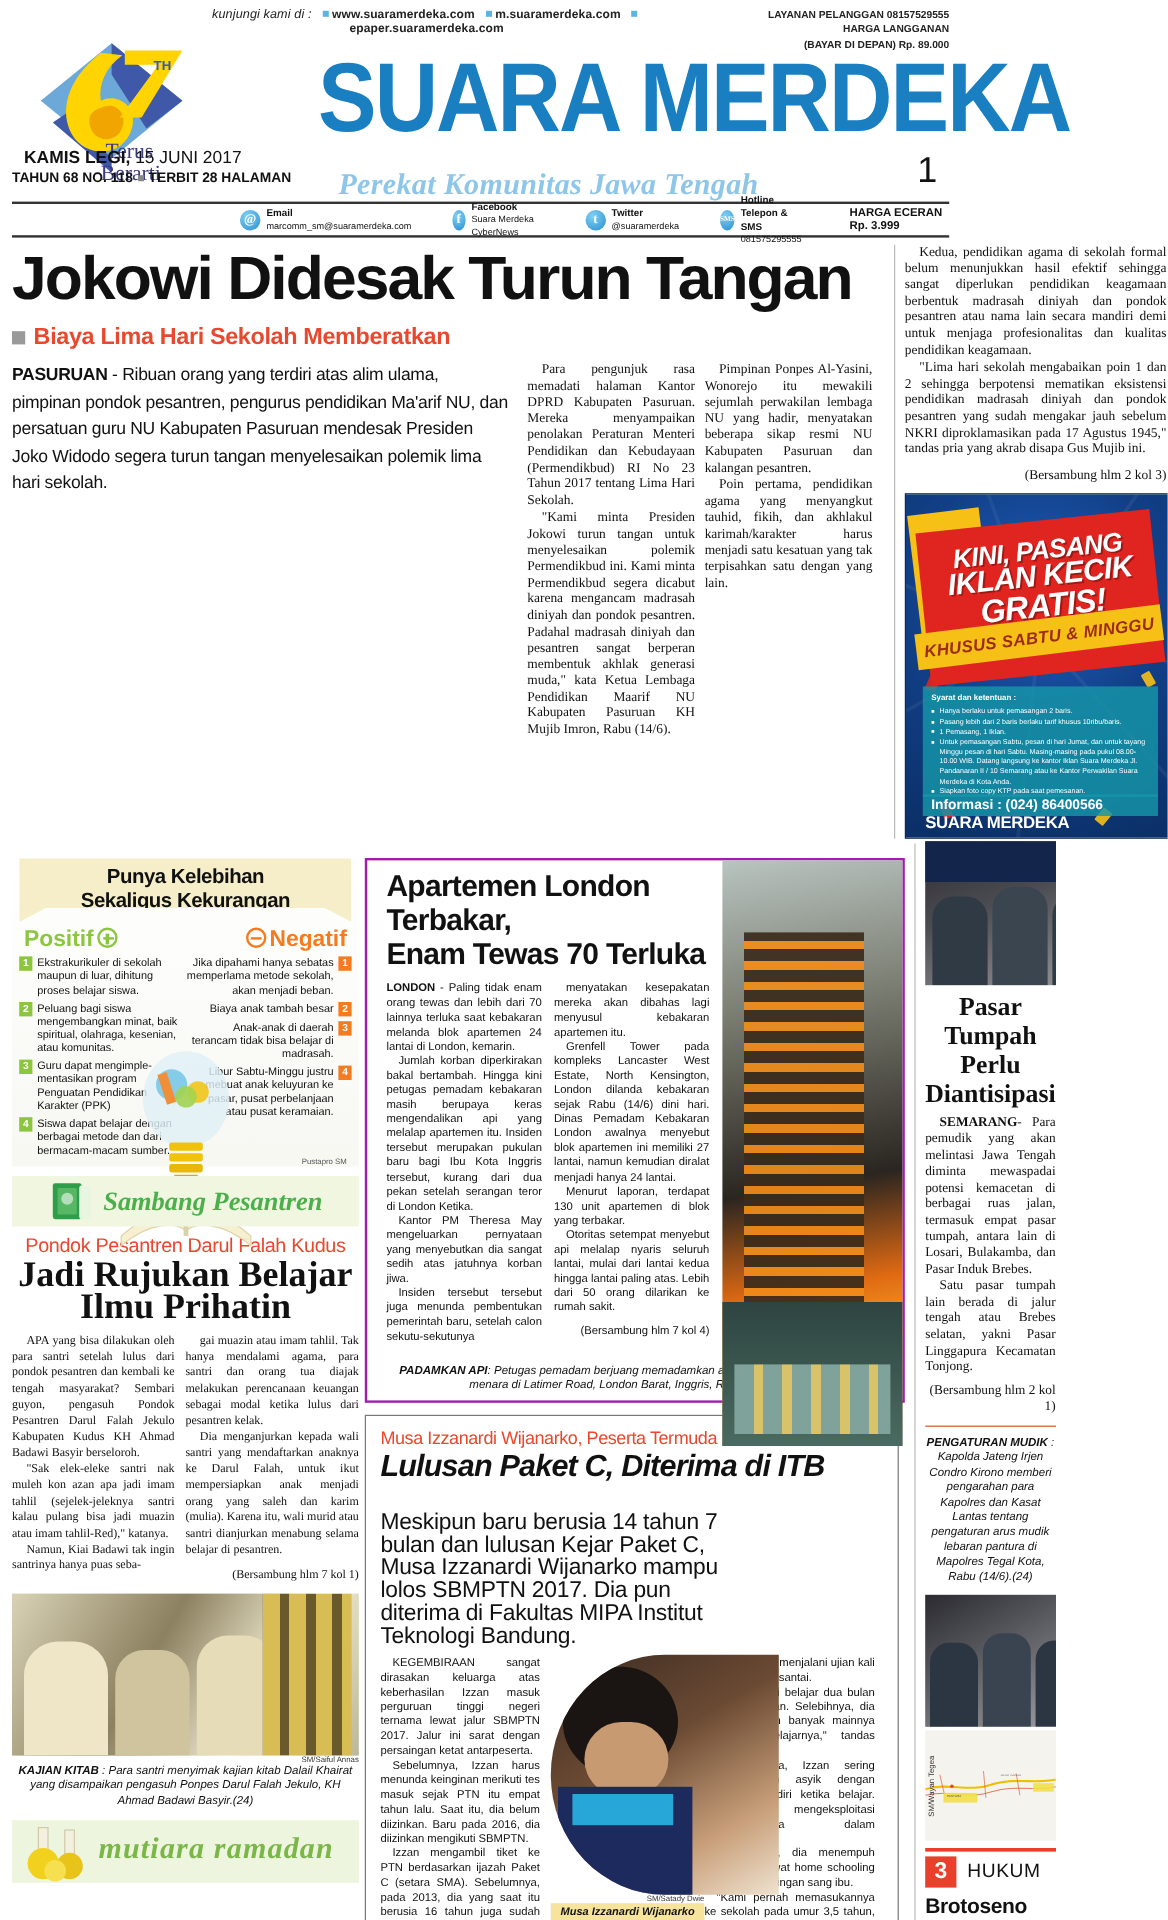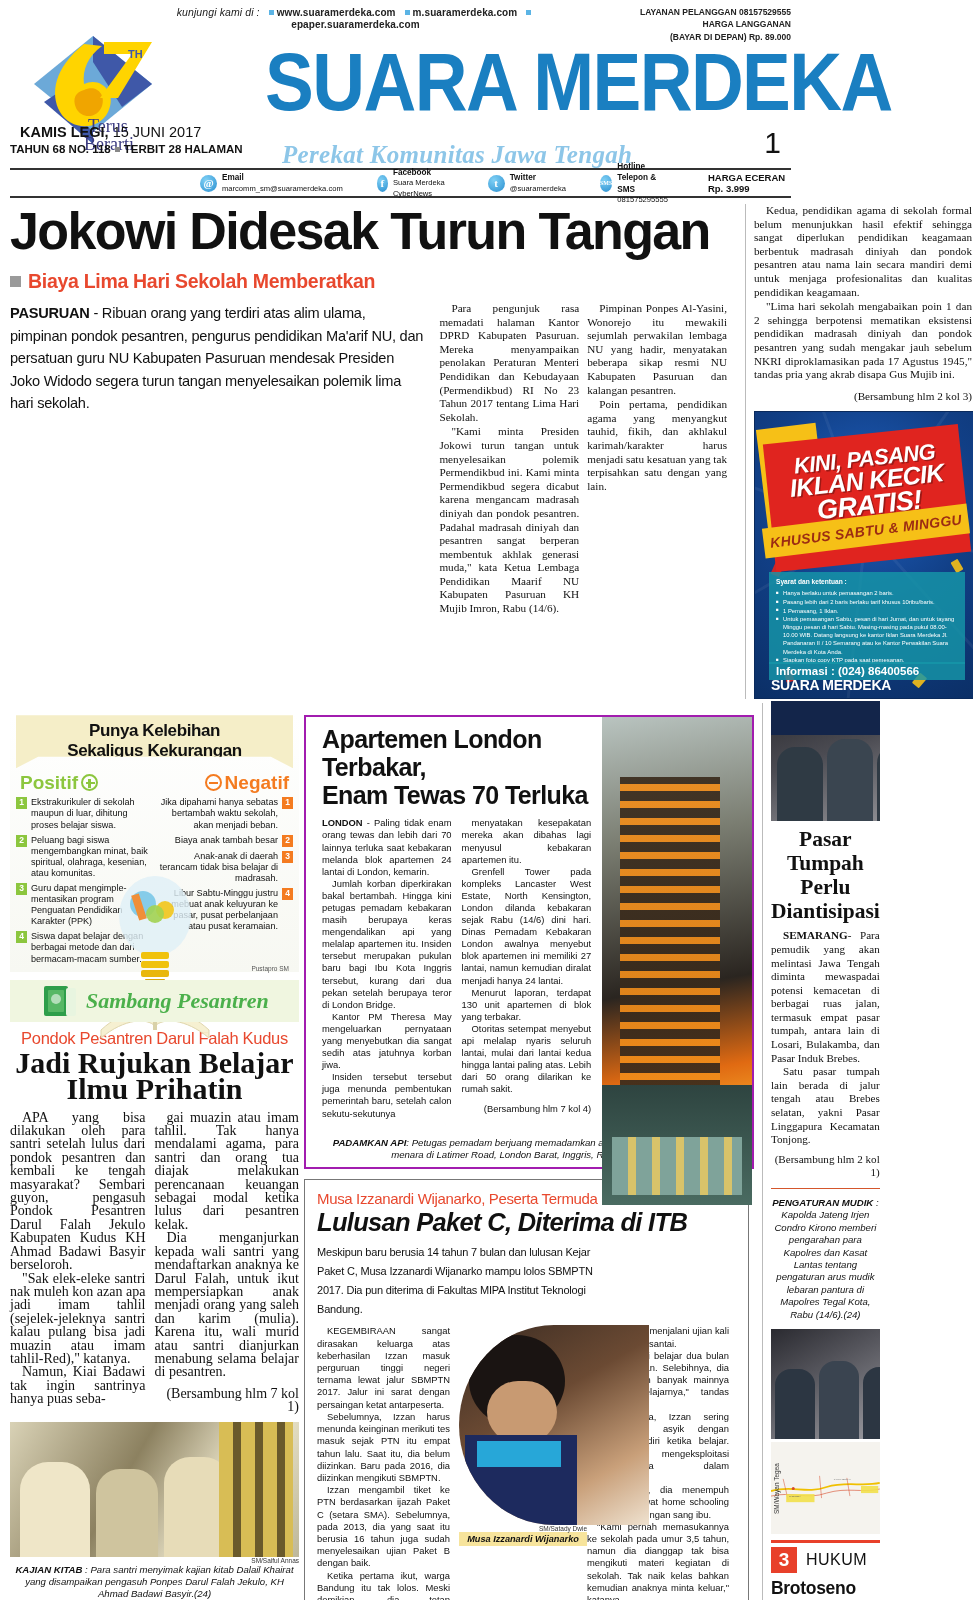--- a/index.html
+++ b/index.html
@@ -157,21 +157,21 @@
   
   .sambang { margin-top: 8px; width: 289px; }
   .sambang-banner {
     background: #f0f6e0; height: 42px; position: relative;
     display: flex; align-items: center; padding-left: 76px;
   }
   .sambang-banner .txt { color: #4bb04b; font-family: "Liberation Serif", serif; font-style: italic; font-weight: bold; font-size: 22px; letter-spacing: 0px;}
   .book-ico { position: absolute; left: 28px; top: 4px; width: 44px; height: 34px; }
   .sambang-kicker { color: #e8482e; text-align: center; font-size: 16.5px; margin-top: 7px; letter-spacing: -.3px;}
   .sambang-head { text-align: center; font-family: "Liberation Serif", serif; font-weight: bold; font-size: 30px; line-height: 26px; margin-top: 2px; }
-  .sambang-body { display: flex; margin-top: 9px; font-family: "Liberation Serif", serif; font-size: 14px; line-height: 13.4px; text-align: justify; }
+  .sambang-body { display: flex; margin-top: 9px; font-family: "Liberation Serif", serif; font-size: 10px; line-height: 13.4px; text-align: justify; }
   .sambang-body .c { width: 50%; padding-right: 9px; }
   .sambang-body .c:last-child { padding-right: 0; }
   .sambang-body p { text-indent: 12px; }
 
   
   .photo { position: relative; overflow: hidden; background: #cfcfcf; }
   .cap-credit { font-size: 6.5px; text-align: right; color: #333; }
   .cap { font-size: 9.6px; line-height: 12.4px; font-style: italic; text-align: center; }
   .cap b { font-style: italic; font-weight: bold; }
 
@@ -185,21 +185,21 @@
 
   
   .mutiara { margin-top: 10px; width: 289px; background: #eef5de; position: relative; }
   .mut-banner { height: 52px; position: relative; overflow: hidden; background: #eef5de; }
   .mut-title { position: absolute; left: 72px; top: 10px; font-family: "Liberation Serif", serif; font-weight: bold; font-style: italic; font-size: 25px; color: #7ab648; letter-spacing: 1px; }
 
   
   .sbm-box { border: 1px solid #777; margin-top: 10px; width: 445px; padding: 10px 10px 8px 12px; }
   .sbm-kicker { color: #e8482e; font-size: 15px; letter-spacing: -.35px; }
   .sbm-head { font-size: 25.5px; font-weight: bold; font-style: italic; letter-spacing: -.7px; margin-top: 1px; }
-  .sbm-intro { font-size: 11px; line-height: 19px; margin-top: 6px; letter-spacing: -.2px; width: 300px;}
+  .sbm-intro { font-size: 19px; line-height: 19px; margin-top: 22px; letter-spacing: -.2px; width: 300px;}
   .sbm-cols { display: flex; margin-top: 6px; }
   .sbm-c { width: 142px; font-size: 9.4px; line-height: 12.2px; text-align: justify; padding-right: 9px; }
   .sbm-c p { text-indent: 10px; }
   .sbm-photo { width: 190px; height: 215px; position: relative; }
   .sbm-photo-cap { background: #f7e49c; font-size: 9.2px; font-style: italic; font-weight: bold; text-align: center; padding: 2px 3px; }
 
   
   .r-head { font-family: "Liberation Serif", serif; font-weight: bold; font-size: 21.5px; line-height: 24px; text-align: center; margin-top: 6px; }
   .r-body { font-family: "Liberation Serif", serif; font-size: 11.1px; line-height: 13.6px; text-align: justify; margin-top: 6px; }
   .r-body p { text-indent: 12px; }
@@ -401,21 +401,21 @@
                 <div>Guru dapat mengimple-mentasikan program Penguatan Pendidikan Karakter (PPK)</div>
               </div>
             <div class="item">
                 <div class="num">4</div>
                 <div>Siswa dapat belajar dengan berbagai metode dan dari bermacam-macam sumber.</div>
               </div>
           </div>
           <div class="coln">
             <div class="item">
                 <div class="num">1</div>
-                <div>Jika dipahami hanya sebatas bertambah waktu sekolah, akan menjadi beban.</div>
+                <div>Jika dipahami hanya sebatas memperlama metode sekolah, akan menjadi beban.</div>
               </div>
             <div class="item">
                 <div class="num">2</div>
                 <div>Biaya anak tambah besar</div>
               </div>
             <div class="item">
                 <div class="num">3</div>
                 <div>Anak-anak di daerah terancam tidak bisa belajar di madrasah.</div>
               </div>
             <div class="item">
@@ -491,21 +491,21 @@
           <div style="position:absolute;left:0;bottom:0;width:150px;height:120px;background:linear-gradient(#2e4440,#4a6b61)"></div>
           <div style="position:absolute;left:10px;bottom:10px;width:130px;height:58px;background:repeating-linear-gradient(90deg,#7fa39a 0 16px,#d8c36a 16px 24px)"></div>
         </div>
         <div class="fire-head" style="width:300px">
           <div>Apartemen London Terbakar,</div>
           <div>Enam Tewas 70 Terluka</div>
         </div>
         <div class="fire-cols">
           <div class="fire-c">
             <p class="noind"><b>LONDON</b><span> - Paling tidak enam orang tewas dan lebih dari 70 lainnya terluka saat kebakaran melanda blok apartemen 24 lantai di London, kemarin.</span></p>
-            <p>Jumlah korban diperkirakan bakal bertambah. Hingga kini petugas pemadam kebakaran masih berupaya keras mengendalikan api yang melalap apartemen itu. Insiden tersebut merupakan pukulan baru bagi Ibu Kota Inggris tersebut, kurang dari dua pekan setelah berupaya teror di London Bridge.</p>
+            <p>Jumlah korban diperkirakan bakal bertambah. Hingga kini petugas pemadam kebakaran masih berupaya keras mengendalikan api yang melalap apartemen itu. Insiden tersebut merupakan pukulan baru bagi Ibu Kota Inggris tersebut, kurang dari dua pekan setelah serangan teror di London Ketika.</p>
             <p>Kantor PM Theresa May mengeluarkan pernyataan yang menyebutkan dia sangat sedih atas jatuhnya korban jiwa.</p>
             <p>Insiden tersebut tersebut juga menunda pembentukan pemerintah baru, setelah calon sekutu-sekutunya</p>
           </div>
           <div class="fire-c">
             <p>menyatakan kesepakatan mereka akan dibahas lagi menyusul kebakaran apartemen itu.</p>
             <p>Grenfell Tower pada kompleks Lancaster West Estate, North Kensington, London dilanda kebakaran sejak Rabu (14/6) dini hari. Dinas Pemadam Kebakaran London awalnya menyebut blok apartemen ini memiliki 27 lantai, namun kemudian diralat menjadi hanya 24 lantai.</p>
             <p>Menurut laporan, terdapat 130 unit apartemen di blok yang terbakar.</p>
             <p>Otoritas setempat menyebut api melalap nyaris seluruh lantai, mulai dari lantai kedua hingga lantai paling atas. Lebih dari 50 orang dilarikan ke rumah sakit.</p>
             <p class="jump">(Bersambung hlm 7 kol 4)</p>
           </div>

